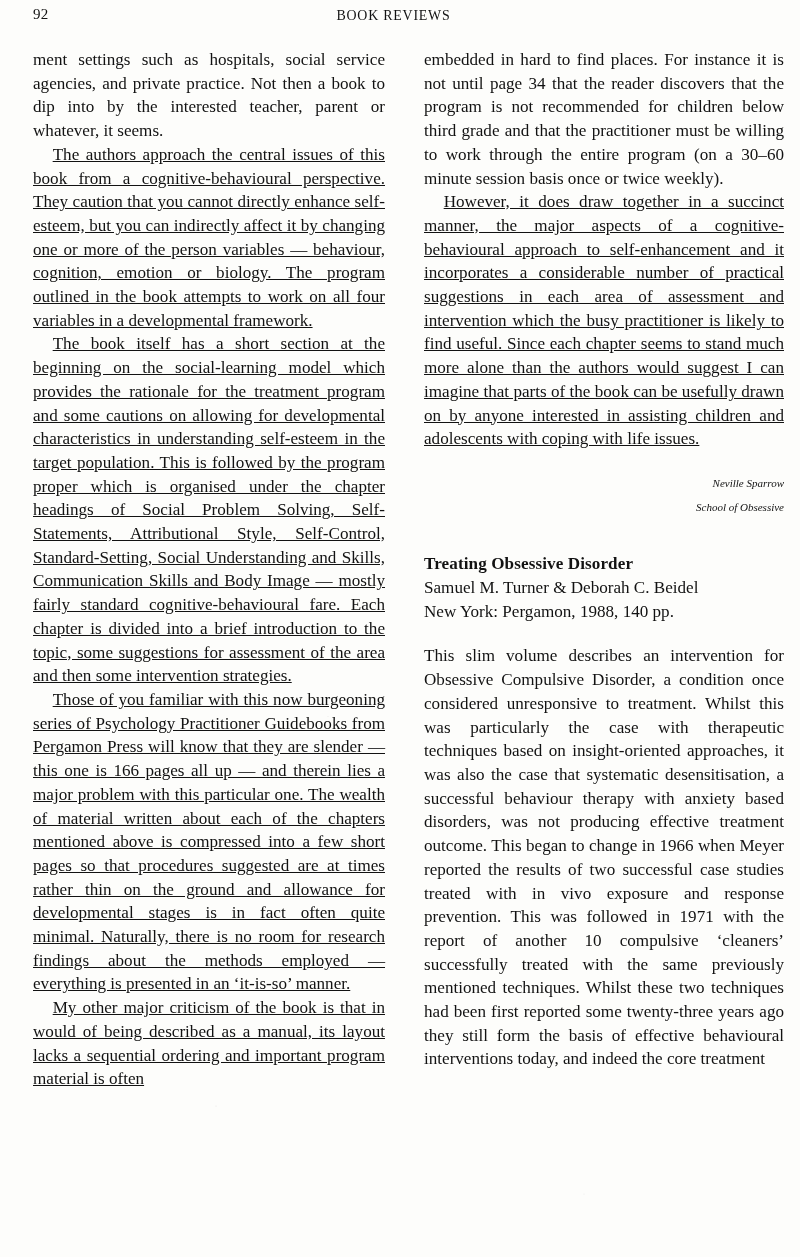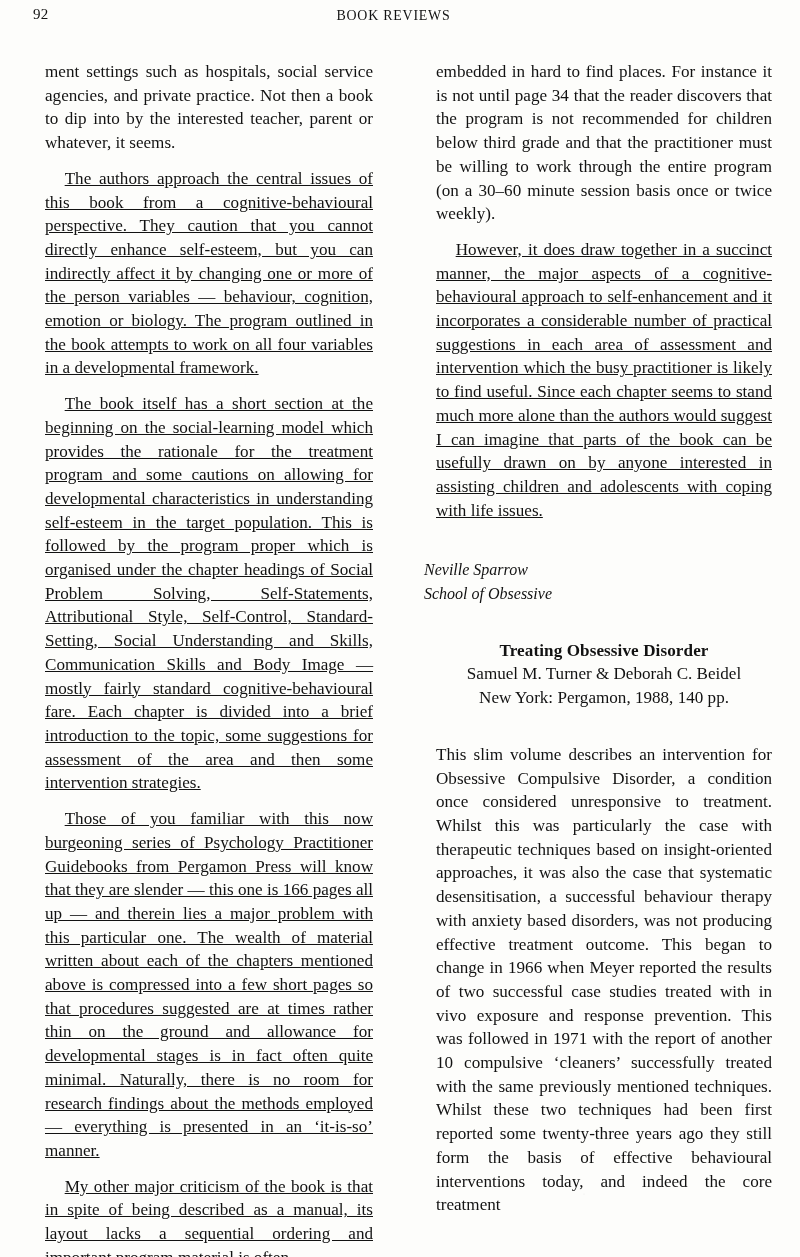--- a/index.html
+++ b/index.html
@@ -58,73 +58,74 @@
   
   .col {
     position: absolute;
     top: 48px;
     width: 352px;
   }
   .col-left  { left: 33px; }
   .col-right { left: 424px; width: 360px; }
 
   p.body {
-    margin: 12px;
+    margin: 0;
     text-align: justify;
     text-justify: inter-word;
     font-size: 17.1px;
     line-height: 23.7px;
     text-indent: 0;
     hyphens: none;
     -webkit-hyphens: none;
   }
   p.body + p.body { text-indent: 1.15em; }
   p.body.indent { text-indent: 1.15em; text-decoration: underline; }
   p.body.noindent { text-indent: 0; }
   p.body:last-child { text-align-last: left; }
   p.body.flush-last { text-align-last: left; }
 
   
   .signature {
-    margin-top: 36px;
+    margin-top: 21px;
+    text-align: right;
     font-style: italic;
-    font-size: 16px;
+    font-size: 11px;
     line-height: 23.7px;
   }
   .signature div { white-space: nowrap; }
 
   
   .book-entry {
     margin-top: 33px;
     font-size: 17.1px;
     line-height: 23.7px;
   }
   .book-entry .book-title {
     font-weight: bold;
     letter-spacing: 0.1px;
   }
-  .book-entry .book-line { white-space: nowrap; text-align: center; }
+  .book-entry .book-line { white-space: nowrap; }
   .entry-gap { height: 21px; }
 </style>
 </head>
 <body>
 
 <div class="page">
 
   <div class="running-head">
     <span class="folio">92</span>
     <span class="head-title">BOOK REVIEWS</span>
   </div>
 
   <div class="col col-left">
     <p class="body noindent">ment settings such as hospitals, social service agencies, and private practice. Not then a book to dip into by the interested teacher, parent or whatever, it seems.</p>
     <p class="body indent">The authors approach the central issues of this book from a cognitive-behavioural perspective. They caution that you cannot directly enhance self-esteem, but you can indirectly affect it by changing one or more of the person variables — behaviour, cognition, emotion or biology. The program outlined in the book attempts to work on all four variables in a developmental framework.</p>
     <p class="body indent">The book itself has a short section at the beginning on the social-learning model which provides the rationale for the treatment program and some cautions on allowing for developmental characteristics in understanding self-esteem in the target population. This is followed by the program proper which is organised under the chapter headings of Social Problem Solving, Self-Statements, Attributional Style, Self-Control, Standard-Setting, Social Understanding and Skills, Communication Skills and Body Image — mostly fairly standard cognitive-behavioural fare. Each chapter is divided into a brief introduction to the topic, some suggestions for assessment of the area and then some intervention strategies.</p>
     <p class="body indent">Those of you familiar with this now burgeoning series of Psychology Practitioner Guidebooks from Pergamon Press will know that they are slender — this one is 166 pages all up — and therein lies a major problem with this particular one. The wealth of material written about each of the chapters mentioned above is compressed into a few short pages so that procedures suggested are at times rather thin on the ground and allowance for developmental stages is in fact often quite minimal. Naturally, there is no room for research findings about the methods employed — everything is presented in an ‘it-is-so’ manner.</p>
-    <p class="body indent flush-last">My other major criticism of the book is that in spite of being described as a manual, its layout lacks a sequential ordering and important program material is often</p>
+    <p class="body indent flush-last">My other major criticism of the book is that in would of being described as a manual, its layout lacks a sequential ordering and important program material is often</p>
   </div>
 
   <div class="col col-right">
     <p class="body noindent">embedded in hard to find places. For instance it is not until page 34 that the reader discovers that the program is not recommended for children below third grade and that the practitioner must be willing to work through the entire program (on a 30–60 minute session basis once or twice weekly).</p>
     <p class="body indent">However, it does draw together in a succinct manner, the major aspects of a cognitive-behavioural approach to self-enhancement and it incorporates a considerable number of practical suggestions in each area of assessment and intervention which the busy practitioner is likely to find useful. Since each chapter seems to stand much more alone than the authors would suggest I can imagine that parts of the book can be usefully drawn on by anyone interested in assisting children and adolescents with coping with life issues.</p>
 
     <div class="signature">
       <div>Neville Sparrow</div>
       <div>School of Obsessive</div>
     </div>

